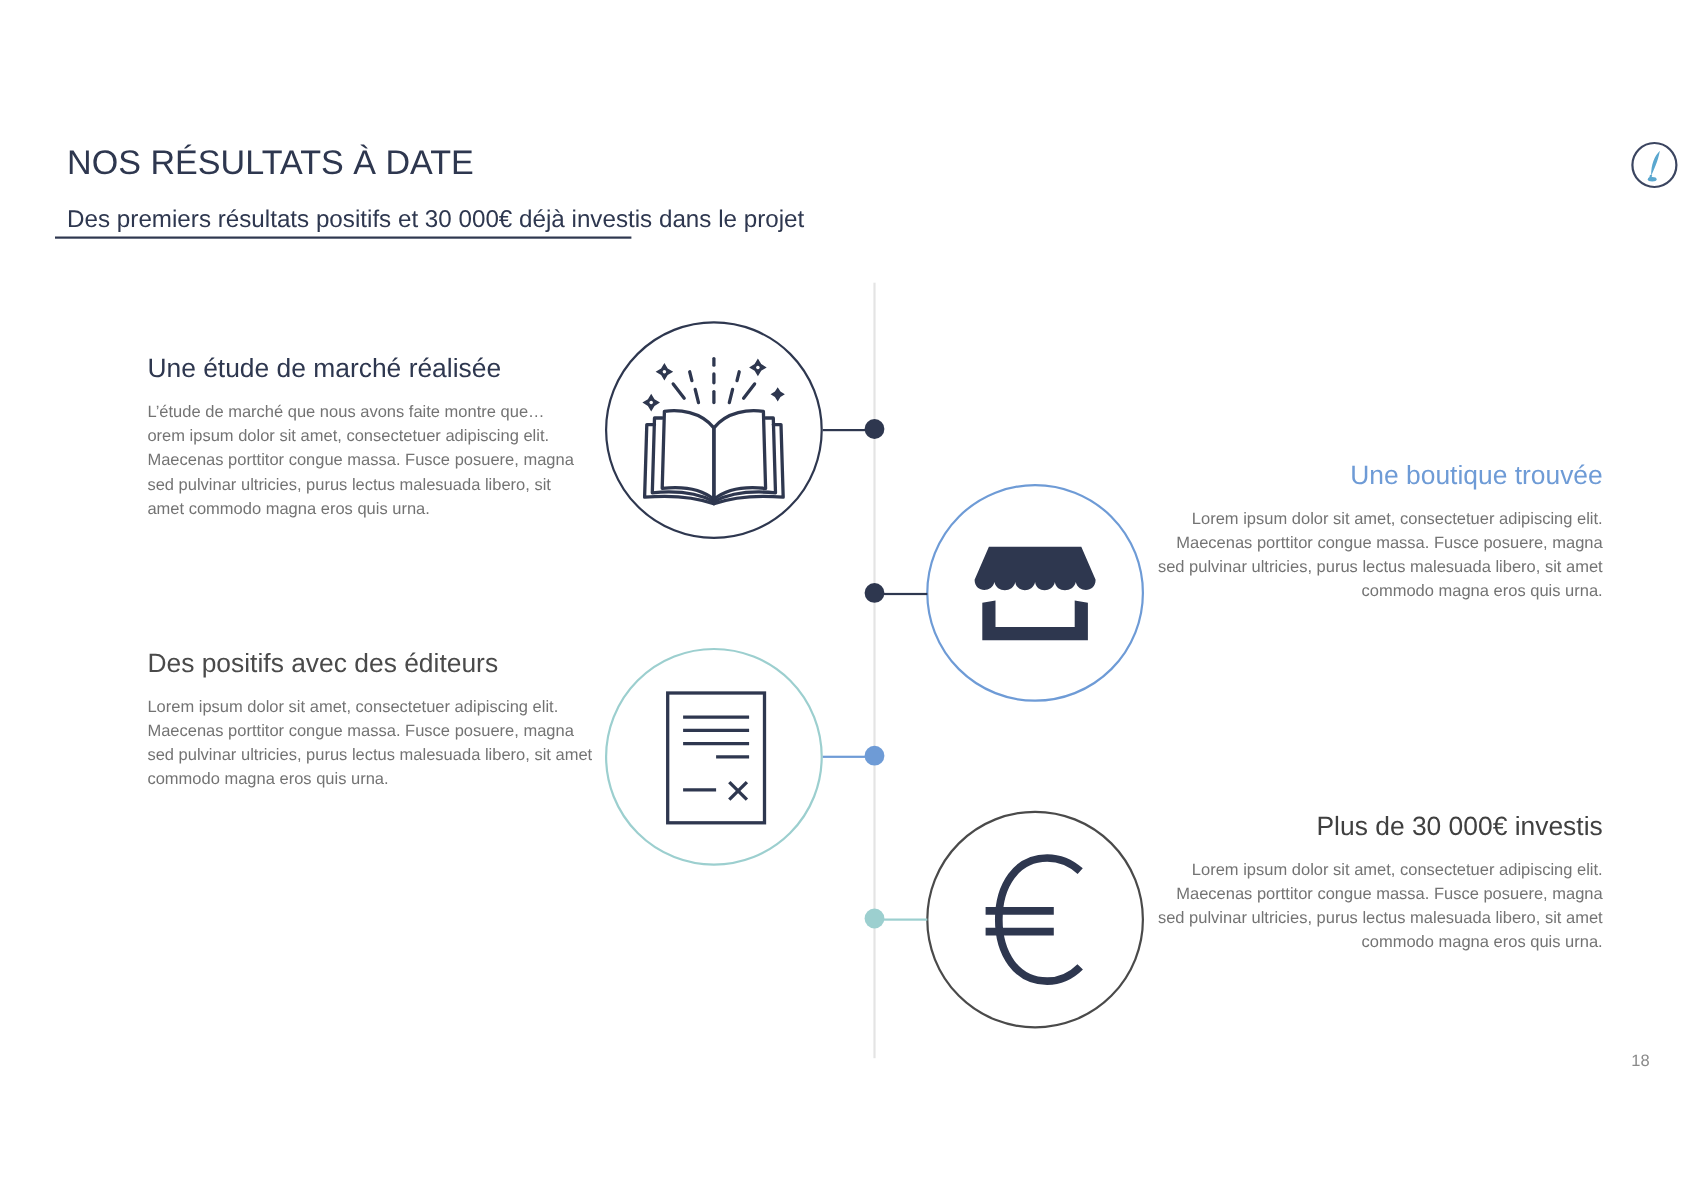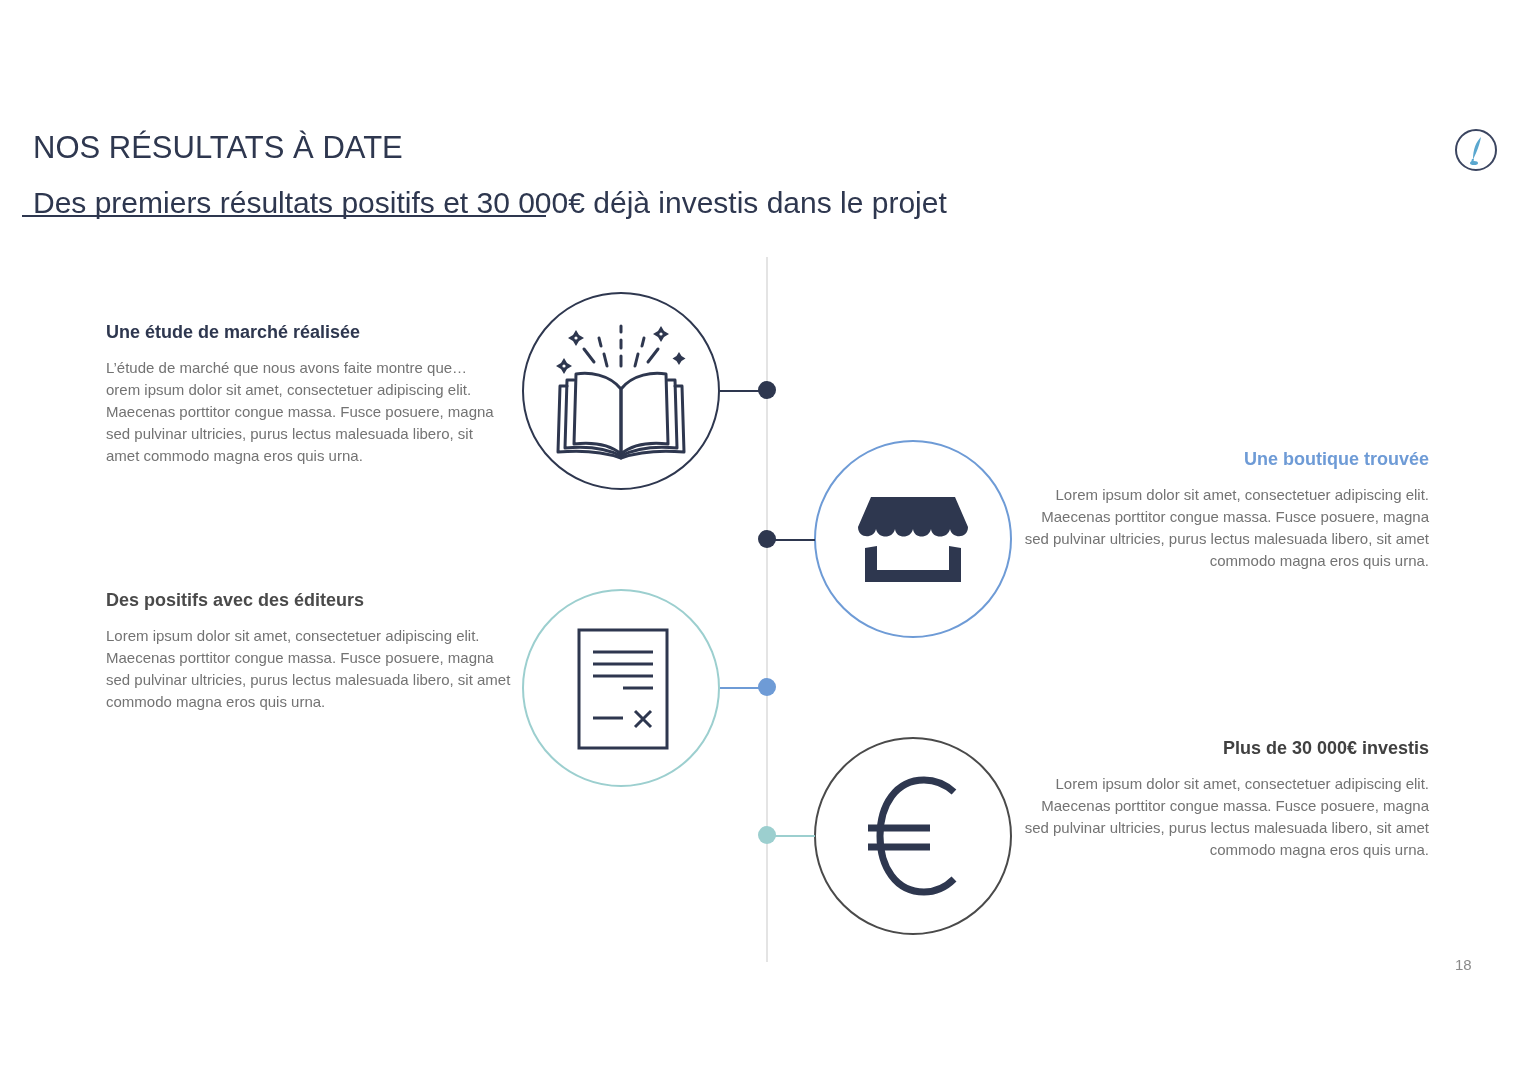--- a/index.html
+++ b/index.html
@@ -1,27 +1,27 @@
 <!DOCTYPE html>
 <html><head>
 <meta charset="utf-8">
 <style>
   html, body { margin: 0; padding: 0; background: #ffffff; }
   body { width: 1536px; height: 1087px; position: relative; overflow: hidden;
          font-family: "Liberation Sans", "DejaVu Sans", sans-serif; color: #2e374f; }
-  .abs { position: absolute; }
+  .abs { position: absolute; margin-left: 28px; }
   .title { left: 33px; top: 130px; font-size: 31px; letter-spacing: 0px; color: #2e374f; font-weight: normal; }
-  .subtitle { left: 33px; top: 186px; font-size: 30px; color: #2e374f; }
+  .subtitle { left: 33px; top: 186px; font-size: 22px; color: #2e374f; }
   .subtitle-underline { left: 22px; top: 215px; width: 524px; height: 2px; background: #2e374f; }
   .logo { left: 1455px; top: 129px; width: 42px; height: 42px; border: 2px solid #3b4560; border-radius: 50%; box-sizing: border-box; }
   .timeline { left: 766px; top: 257px; width: 2px; height: 705px; background: #e4e4e4; }
   .circle { width: 198px; height: 198px; border-radius: 50%; box-sizing: border-box; background: #fff; }
   .connector { height: 2px; }
   .dot { width: 18px; height: 18px; border-radius: 50%; }
-  .heading { font-size: 18px; font-weight: bold; }
+  .heading { font-size: 24px; font-weight: normal; }
   .body-text { font-size: 15px; line-height: 22px; color: #737373; }
   .left-block { left: 106px; width: 410px; text-align: left; }
   .right-block { left: 1020px; width: 409px; text-align: right; }
   .page-num { left: 1455px; top: 956px; font-size: 15px; color: #8a8a8a; }
   svg { display: block; }
 </style>
 </head>
 <body>
 
 <div class="abs title">NOS RÉSULTATS À DATE</div>
@@ -77,21 +77,21 @@
 </div>
 
 <div class="abs circle" style="left:814px; top:440px; border:2px solid #6e9bd6;">
   <svg width="194" height="194" viewBox="0 0 194 194">
     <path d="M55 55 L 139 55 L 152 85 C 152 97, 136 97, 134 87 C 132 97, 116 97, 115 87 C 113 97, 98 97, 97 87 C 95 97, 80 97, 79 87 C 77 97, 62 97, 60 87 C 58 97, 42 97, 42 85 Z" fill="#2e374f"></path>
     <path d="M49 106 L 61 104 L 61 128 L 133 128 L 133 104 L 145 106 L 145 140 L 49 140 Z" fill="#2e374f"></path>
   </svg>
 </div>
 <div class="abs connector" style="left:768px; top:539px; width:47px; background:#2e374f;"></div>
 <div class="abs dot" style="left:758px; top:530px; background:#2e374f;"></div>
-<div class="abs right-block" style="top:449px;">
+<div class="abs right-block" style="top:419px;">
   <div class="heading" style="color:#6e9bd6; margin-bottom:14px;">Une boutique trouvée</div>
   <div class="body-text">Lorem ipsum dolor sit amet, consectetuer adipiscing elit. Maecenas porttitor congue massa. Fusce posuere, magna sed pulvinar ultricies, purus lectus malesuada libero, sit amet commodo magna eros quis urna.</div>
 </div>
 
 <div class="abs circle" style="left:522px; top:589px; border:2px solid #9ccfcf;">
   <svg width="194" height="194" viewBox="0 0 194 194">
     <g fill="none" stroke="#2e374f" stroke-width="3">
       <rect x="55" y="39" width="88" height="118"></rect>
       <line x1="69" y1="61" x2="129" y2="61"></line>
       <line x1="69" y1="73" x2="129" y2="73"></line>

